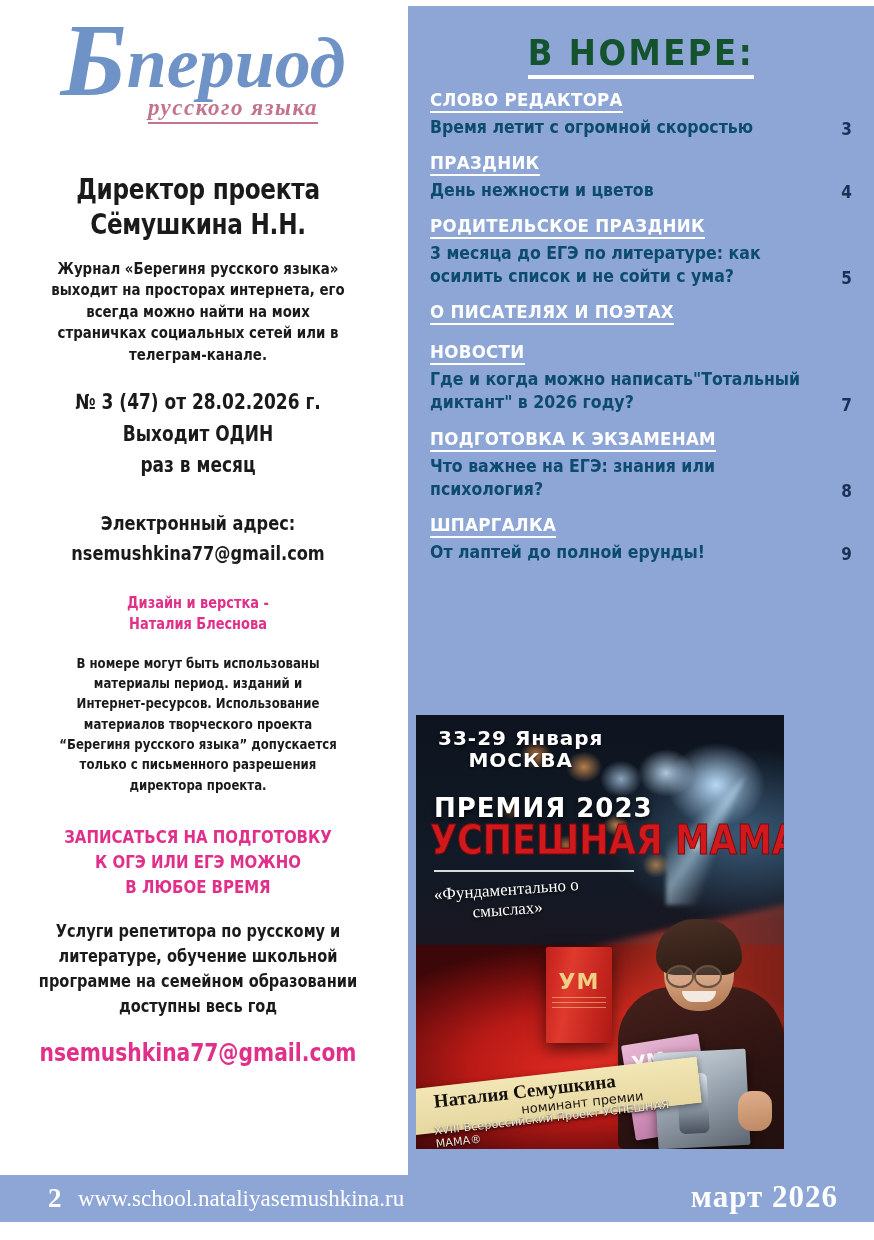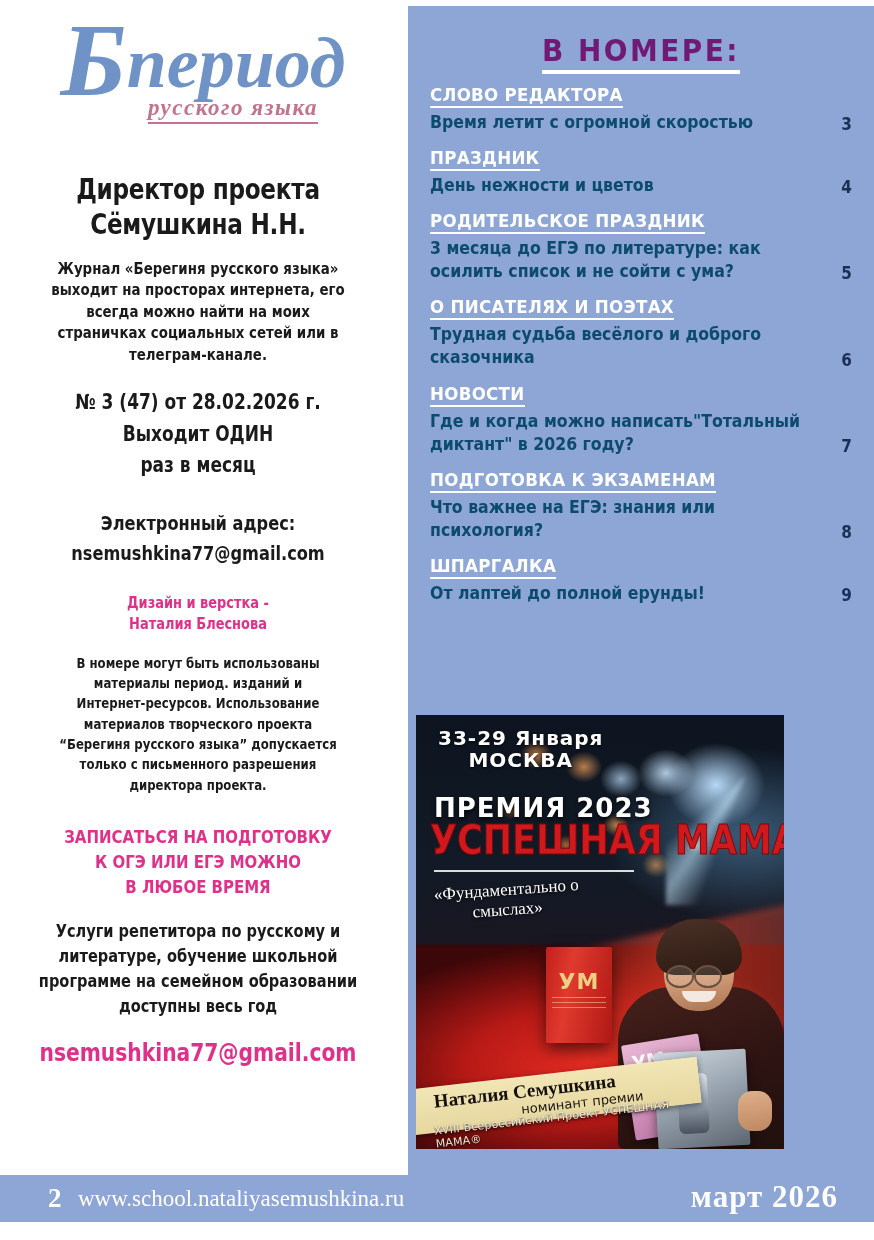--- a/index.html
+++ b/index.html
@@ -38,22 +38,22 @@
   .credit{margin-top:24px;font-size:16px;color:#e0308a;line-height:1.35;}
   .legal{margin-top:18px;font-size:14.5px;padding:0 42px;line-height:1.4;}
   .cta{margin-top:30px;font-size:18.5px;color:#e0308a;line-height:1.35;}
   .services{margin-top:18px;font-size:18px;line-height:1.4;padding:0 20px;}
   .email-big{margin-top:18px;font-size:25px;color:#e0308a;}
 
   
   .right-panel{position:absolute;left:408px;top:6px;width:466px;height:1169px;
                background:#8da6d6;}
 
-  .contents-title{margin:26px 0 0 0;text-align:center;color:#701a75;
-        font-weight:700;font-size:31px;letter-spacing:2.5px;
+  .contents-title{margin:26px 0 0 0;text-align:center;color:#14532d;
+        font-weight:700;font-size:36px;letter-spacing:2.5px;
         font-family:"DejaVu Sans Condensed","Liberation Sans Narrow","Liberation Sans",sans-serif;}
   .contents-title span{border-bottom:4px solid #ffffff;padding-bottom:2px;}
 
   .toc{margin:16px 22px 0 22px;}
   .toc-entry{margin-bottom:13px;position:relative;}
   .toc-section{color:#ffffff;font-weight:700;font-size:18.5px;
        letter-spacing:0.3px;display:inline-block;
        border-bottom:2px solid #ffffff;padding-bottom:1px;margin-bottom:3px;
        font-family:"DejaVu Sans Condensed","Liberation Sans Narrow","Liberation Sans",sans-serif;}
   .toc-body{display:flex;align-items:flex-end;}
@@ -248,24 +248,20 @@
       <div class="toc-entry">
         <div class="toc-section">РОДИТЕЛЬСКОЕ ПРАЗДНИК</div>
         <div class="toc-body">
           <div class="toc-title">3 месяца до ЕГЭ по литературе: как осилить список и не сойти с ума?</div>
           <div class="toc-page">5</div>
         </div>
       </div>
 
       <div class="toc-entry">
         <div class="toc-section">О ПИСАТЕЛЯХ И ПОЭТАХ</div>
-        <div class="toc-body">
-          <div class="toc-title">Трудная судьба весёлого и доброго сказочника</div>
-          <div class="toc-page">6</div>
-        </div>
       </div>
 
       <div class="toc-entry">
         <div class="toc-section">НОВОСТИ</div>
         <div class="toc-body">
           <div class="toc-title">Где и когда можно написать"Тотальный диктант" в 2026 году?</div>
           <div class="toc-page">7</div>
         </div>
       </div>
 

